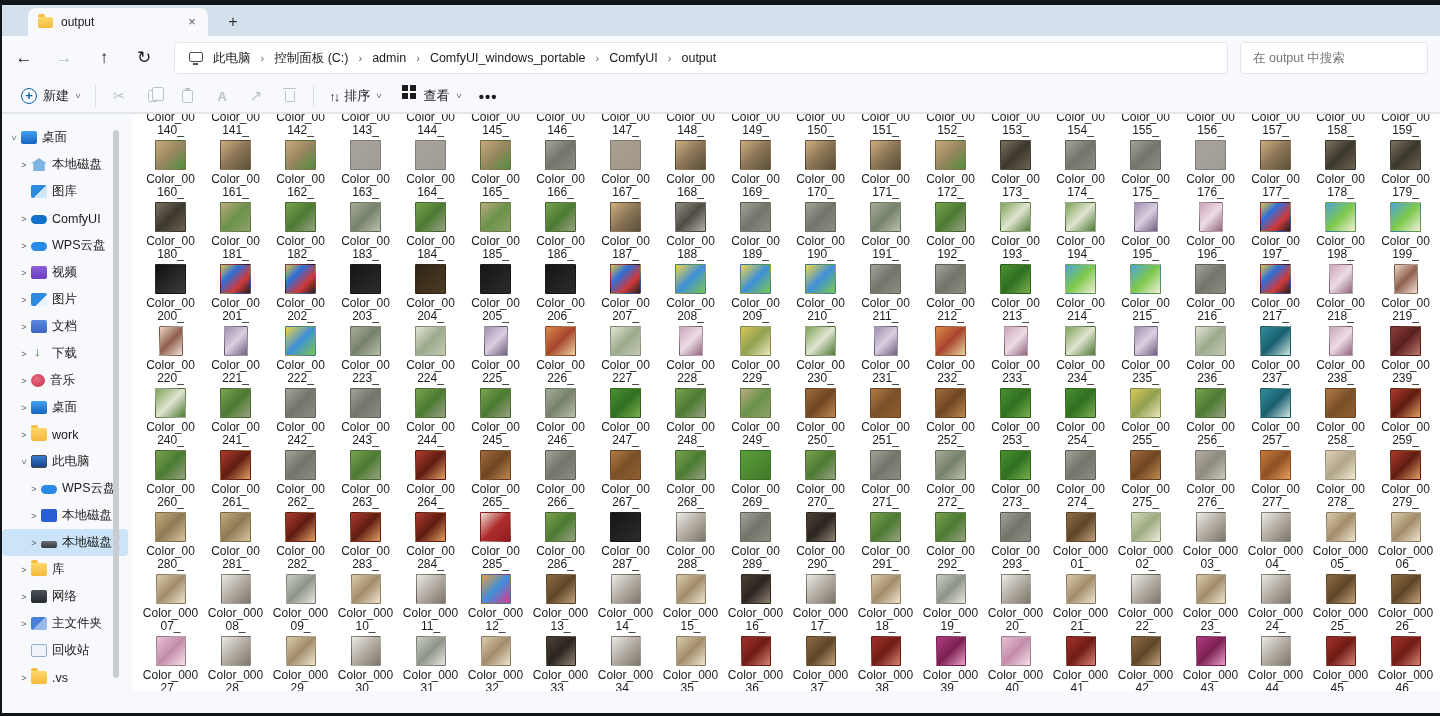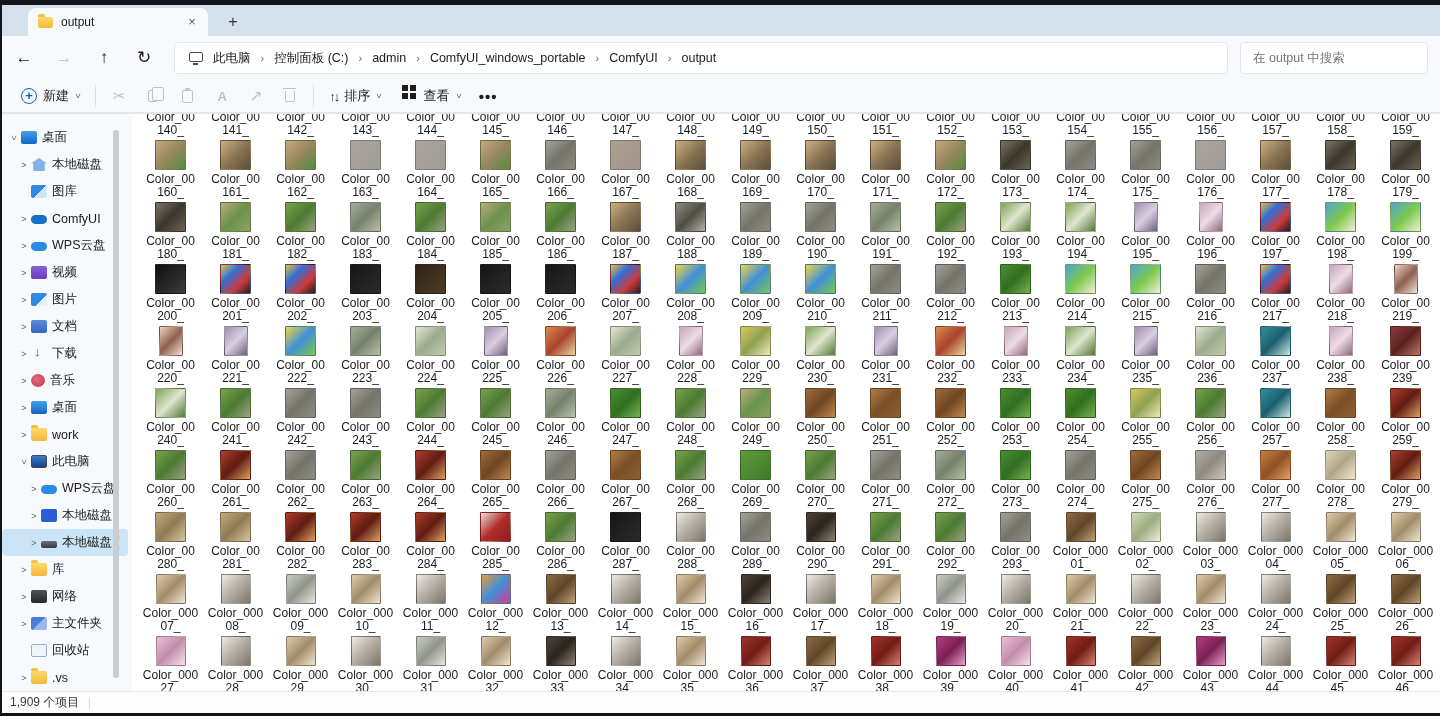--- a/index.html
+++ b/index.html
@@ -1655,19 +1655,15 @@
           <div class="tbox">
             <div class="thumb" style="background: linear-gradient(135deg, rgb(162, 50, 42) 0%, rgb(112, 28, 21) 50%, rgb(216, 130, 114) 100%); width: 30px;"></div>
           </div>
           <div class="fl">Color_000</div>
           <div class="fl">46_</div>
         </div>
       </div>
     </div>
 
 
-  <div class="statusbar">
-    <span class="stext">1,909 个项目</span>
-    <span class="sdiv"></span>
-  </div>
 
   <div class="edge-bottom"></div>
 </div>
 
 </body></html>

